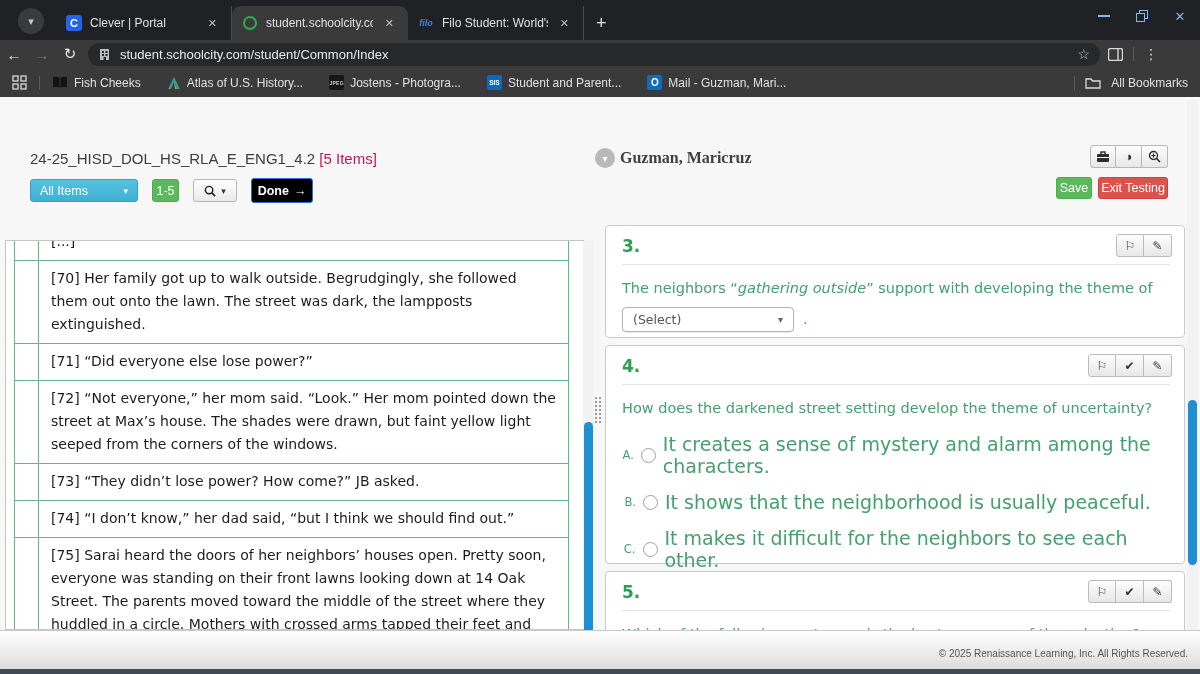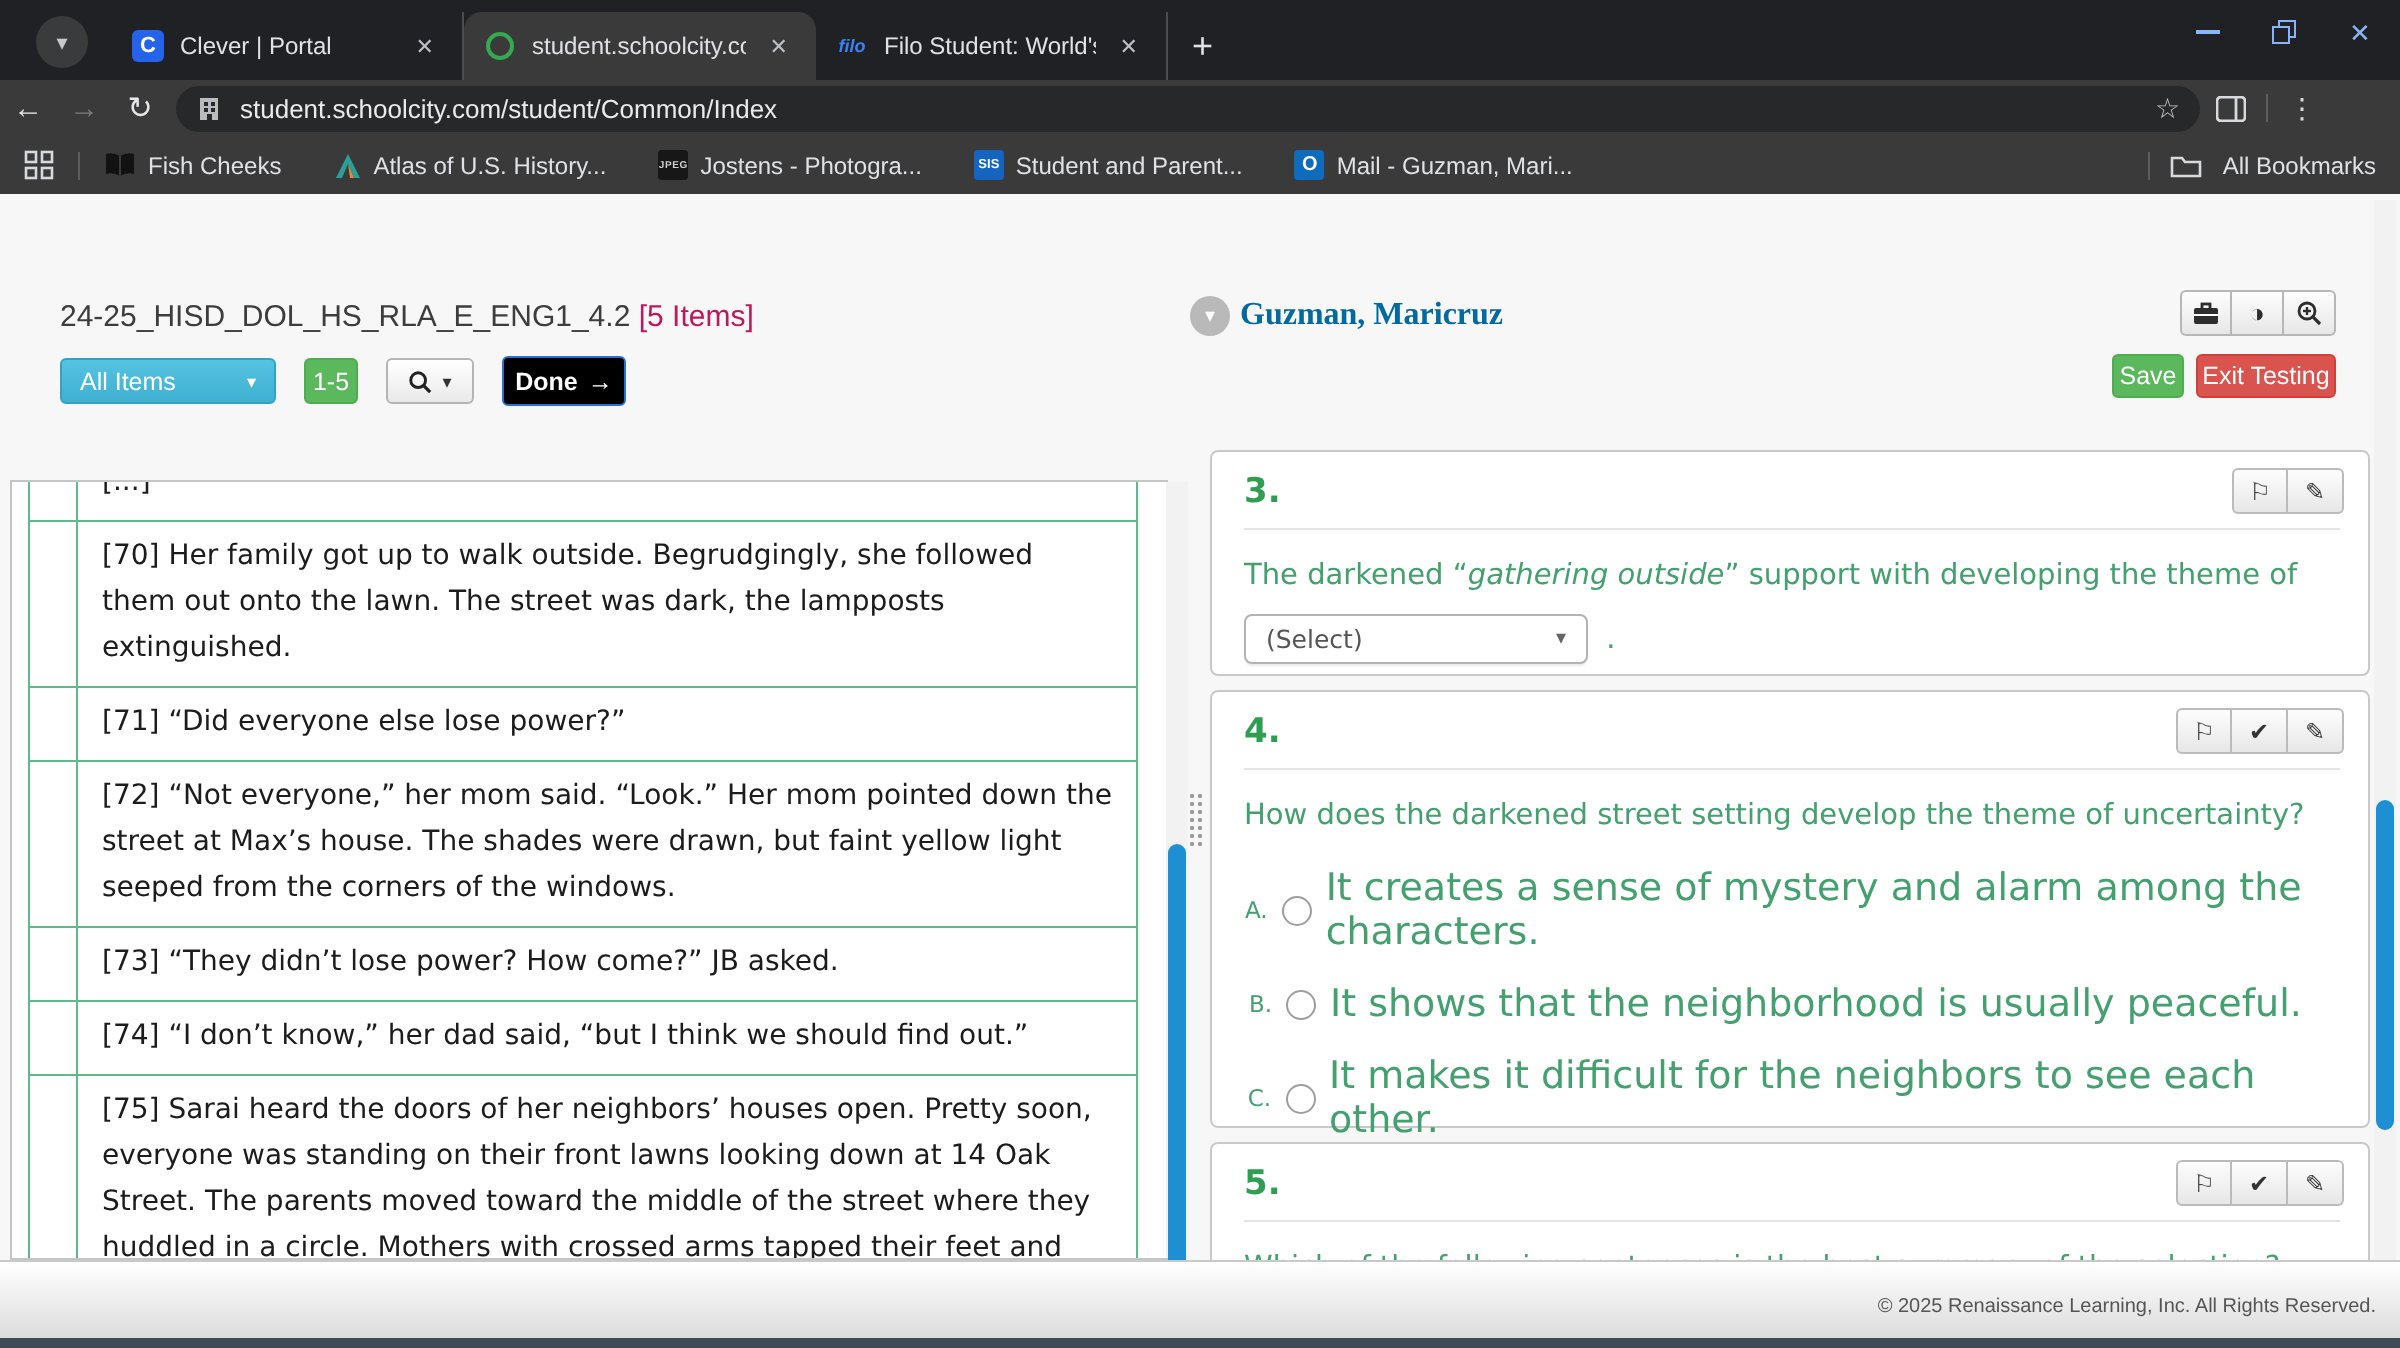--- a/index.html
+++ b/index.html
@@ -39,21 +39,21 @@
   .bm-outlook { background:#0f6cbd; color:#fff; font-size:10px; }
   .bm-jostens { background:#171717; color:#cfcfcf; font-size:5px; letter-spacing:.3px; }
   .bm-right { margin-left:auto; display:flex; align-items:center; gap:10px; }
 
   
   .page { position:absolute; top:97px; left:0; width:1200px; height:577px; background:#f7f7f7; }
   .test-title { position:absolute; left:30px; top:53px; font-size:15px; color:#3d3d3d; }
   .test-title .items { color:#be185d; }
   .student { position:absolute; left:595px; top:51px; display:flex; align-items:center; gap:5px; }
   .stud-circ { width:20px; height:20px; border-radius:50%; background:#b9b9b9; color:#fff; font-size:10px; display:flex; align-items:center; justify-content:center; }
-  .stud-name { font-family:"Liberation Serif", serif; font-weight:bold; font-size:16px; color:#0369a1; }
+  .stud-name { font-family:"Liberation Serif", serif; font-weight:bold; font-size:16px; color:#404040; }
   .mini-group { position:absolute; right:32px; top:48px; display:flex; }
   .mini-btn { width:26px; height:23px; background:linear-gradient(#fdfdfd,#e7e7e7); border:1px solid #b7b7b7; border-left-width:0; display:flex; align-items:center; justify-content:center; color:#2d2d2d; font-size:13px; }
   .mini-btn:first-child { border-left-width:1px; border-radius:3px 0 0 3px; }
   .mini-btn:last-child { border-radius:0 3px 3px 0; }
 
   .ctrl-row { position:absolute; left:30px; top:81px; display:flex; align-items:center; gap:14px; }
   .btn { border-radius:3px; font-size:12.5px; display:inline-flex; align-items:center; justify-content:center; }
   .btn-allitems { width:108px; height:23px; background:linear-gradient(#55c3e2,#3fb0d2); border:1px solid #35a2c4; color:#fff; justify-content:space-between; padding:0 9px; }
   .btn-range { width:27px; height:23px; background:#5cb85c; border:1px solid #4cae4c; color:#fff; }
   .btn-search { width:44px; height:23px; background:linear-gradient(#fff,#e9e9e9); border:1px solid #b5b5b5; color:#333; gap:5px; }
@@ -336,21 +336,21 @@
       <div class="qbtns">
         <span class="qbtn">
             <span>⚐</span>
           </span>
         <span class="qbtn">
             <span>✎</span>
           </span>
       </div>
       <hr>
       <div class="qtext">
-        <span>The darkened “</span><em>gathering outside</em><span>” support with developing the theme of</span>
+        <span>The neighbors “</span><em>gathering outside</em><span>” support with developing the theme of</span>
       </div>
       <div>
         <span class="selectbox">
           <span>(Select)</span>
           <span class="sel-caret">▾</span>
         </span>
         <span class="tail">.</span>
       </div>
     </div>
 

